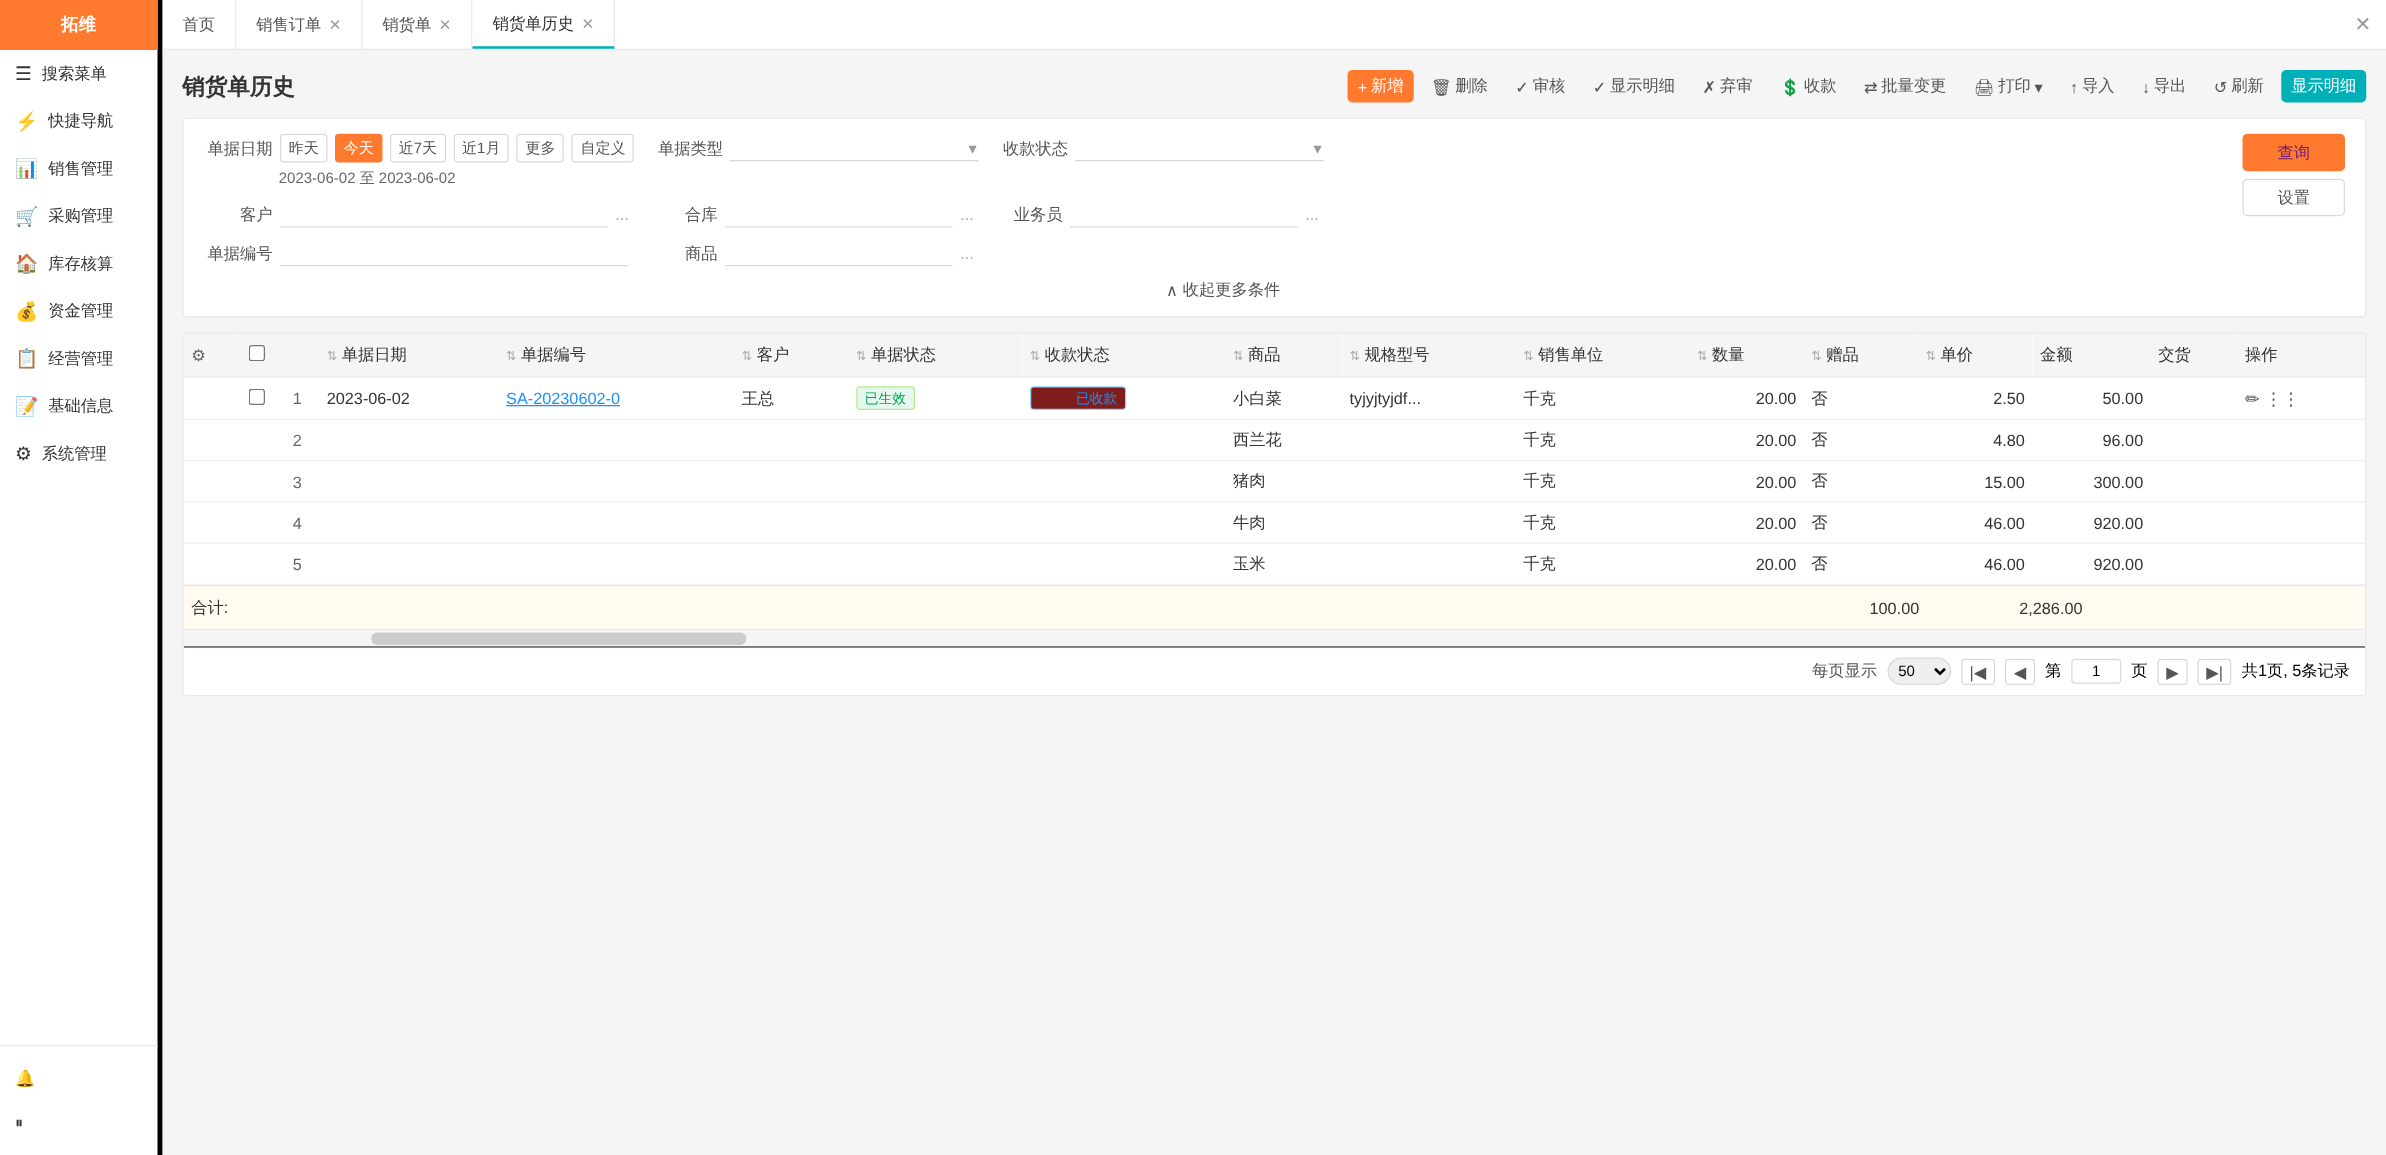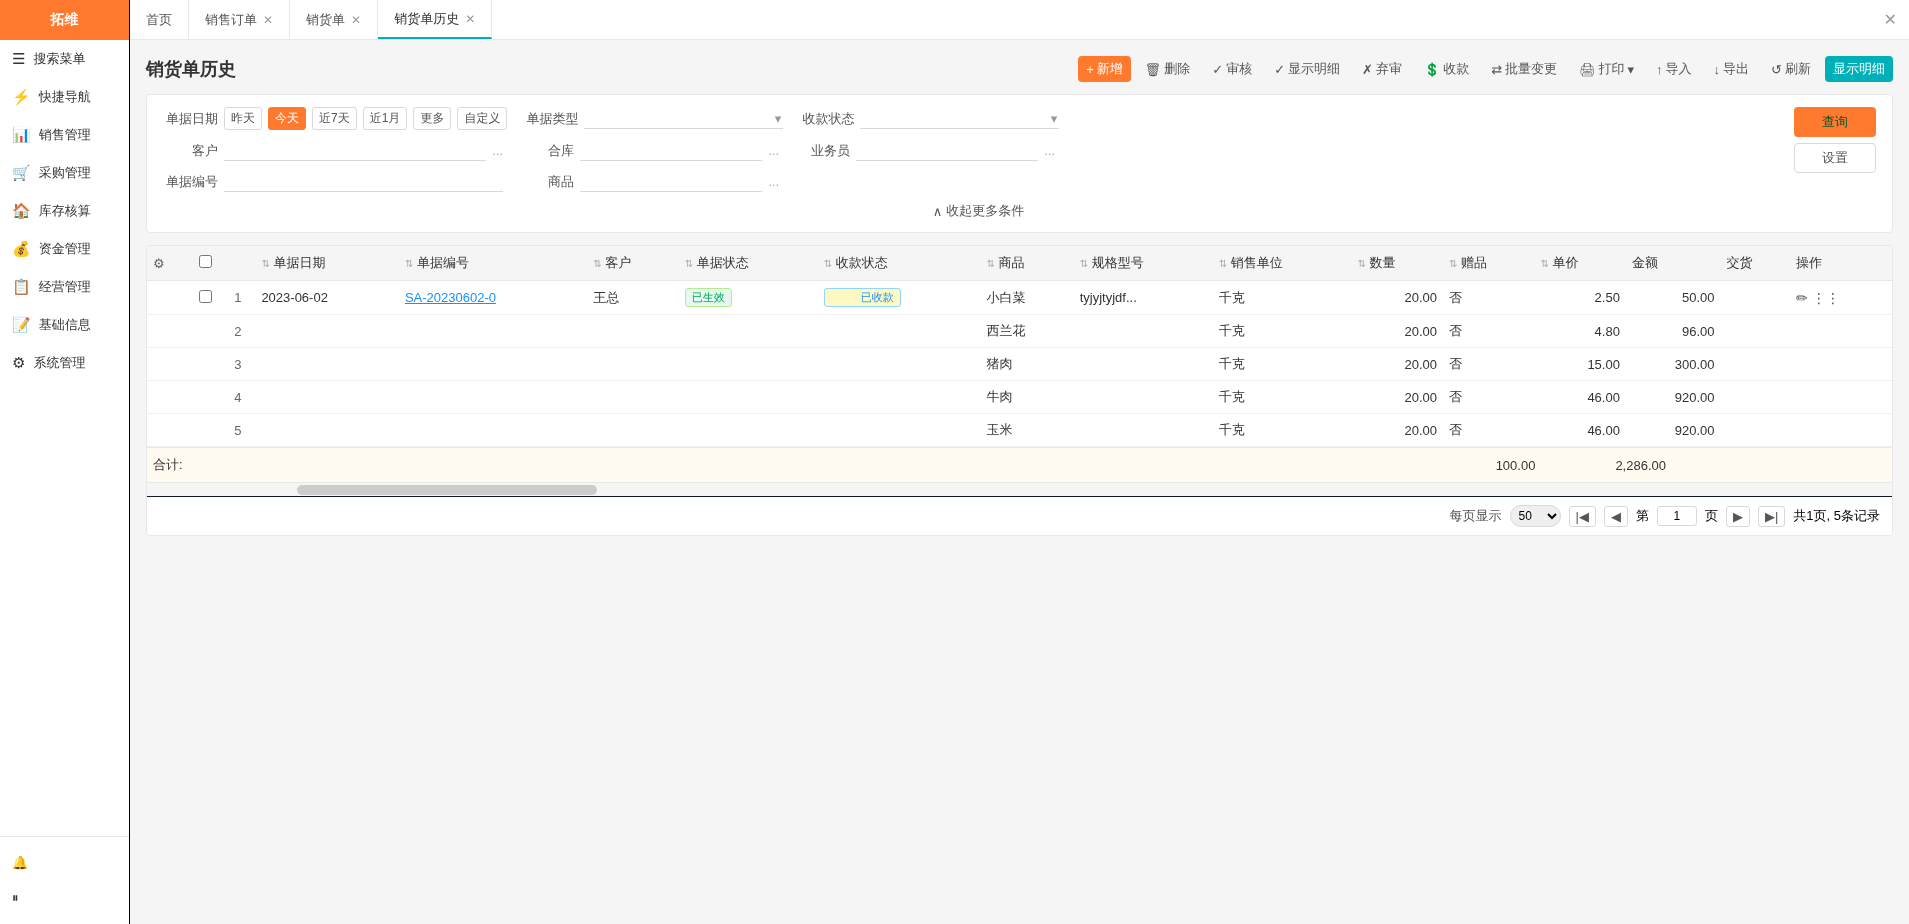--- a/index.html
+++ b/index.html
@@ -2,21 +2,21 @@
 <html><head>
   <meta charset="utf-8">
   <style>
     * { box-sizing: border-box; margin: 0; padding: 0; font-family: 'Microsoft YaHei', sans-serif; font-size: 13px; }
     body { display: flex; height: 924px; overflow: hidden; background: #f5f5f5; }
 
     
     .sidebar {
       width: 130px;
       background: #fff;
-      border-right: 1px solid #000000;
+      border-right: 4px solid #000000;
       display: flex;
       flex-direction: column;
       flex-shrink: 0;
     }
     .sidebar-logo {
       height: 40px;
       background: #ff7a2e;
       display: flex;
       align-items: center;
       justify-content: center;
@@ -219,21 +219,21 @@
       border: none;
       cursor: pointer;
       color: #555;
       font-size: 12px;
       display: flex;
       align-items: center;
       gap: 4px;
     }
     .query-btn {
       background: #ff7a2e;
-      color: #14532d;
+      color: #701a75;
       border: none;
       padding: 6px 28px;
       border-radius: 4px;
       cursor: pointer;
       font-size: 13px;
     }
     .set-btn {
       background: #fff;
       color: #555;
       border: 1px solid #d9d9d9;
@@ -282,21 +282,21 @@
       white-space: nowrap;
       color: #333;
     }
     .badge {
       display: inline-block;
       padding: 1px 6px;
       border-radius: 3px;
       font-size: 11px;
     }
     .badge-green { background: #e6f7f0; color: #00a854; border: 1px solid #b7eb8f; }
-    .badge-blue { background: #fef9c3; color: #1890ff; border: 1px solid #91d5ff; padding-left: 36px; }
+    .badge-blue { background: #7f1d1d; color: #1890ff; border: 1px solid #91d5ff; padding-left: 36px; }
     .link-text { color: #1890ff; cursor: pointer; text-decoration: underline; }
     .action-icons { display: flex; gap: 4px; }
     .action-icon { cursor: pointer; color: #555; font-size: 14px; }
 
     
     .summary-row {
       background: #fffbf0;
       border-top: 1px solid #e8e8e8;
       display: flex;
       align-items: center;
@@ -534,20 +534,23 @@
               <span class="filter-label">收款状态</span>
               <div class="select-wrapper">
                 <select>
                   <option></option>
                 </select>
                 <span class="select-arrow">▾</span>
               </div>
             </div>
           </div>
 
+          <div class="filter-row" style="padding-left: 60px; margin-top: -6px;">
+            <span class="date-text">2023-06-02 至 2023-06-02</span>
+          </div>
 
           <div class="filter-row">
 
             <div class="filter-item" style="min-width: 340px;">
               <span class="filter-label">客户</span>
               <input class="filter-input" style="">
               <span class="filter-dots">...</span>
             </div>
 
             <div class="filter-item" style="min-width: 260px;">

